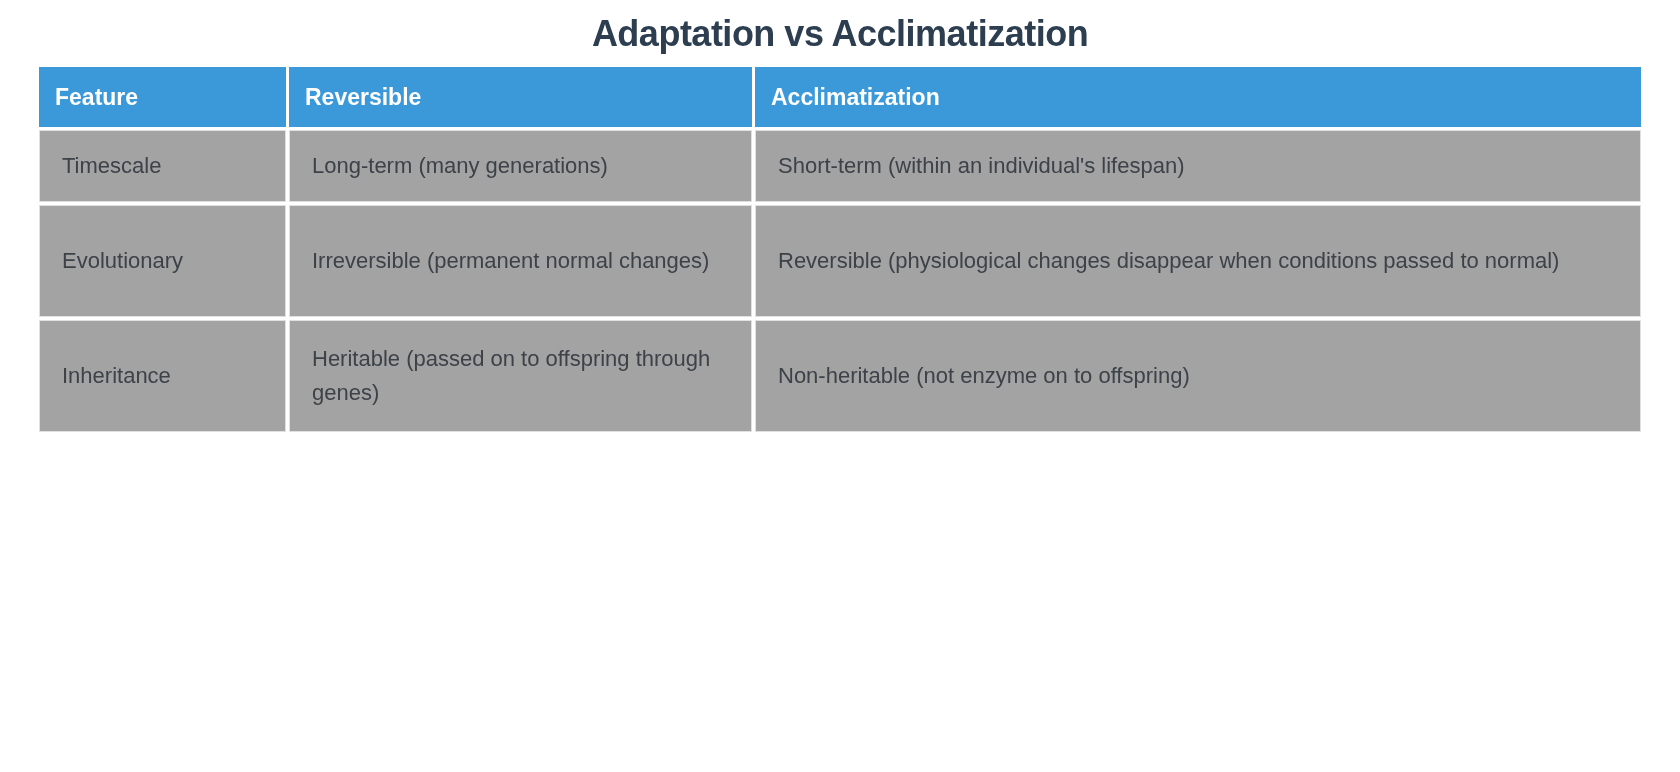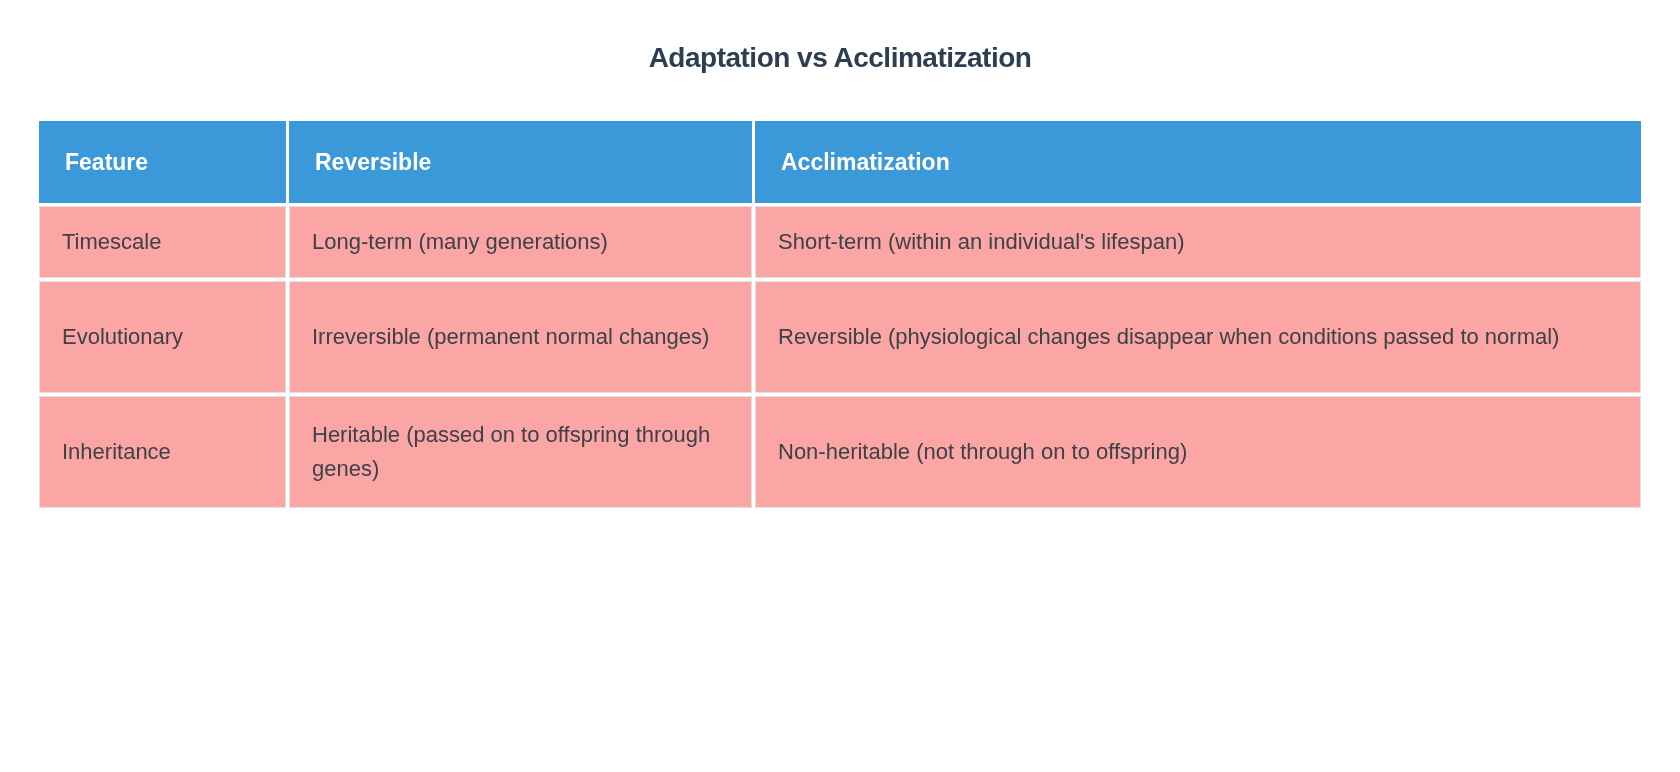--- a/index.html
+++ b/index.html
@@ -10,49 +10,49 @@
     height: 772px;
     overflow: hidden;
   }
   .page {
     width: 1680px;
     height: 772px;
     background: #ffffff;
   }
   .page-title {
     text-align: center;
-    font-size: 28px;
+    font-size: 36px;
     font-weight: bold;
     color: #2c3e50;
     letter-spacing: -0.5px;
-    padding-top: 42px;
-    margin-bottom: 44px;
+    padding-top: 13px;
+    margin-bottom: 9px;
   }
   table.compare {
     width: 1602px;
     margin: 0 auto;
     border-collapse: separate;
     border-spacing: 3px;
     table-layout: fixed;
   }
   col.c1 { width: 247px; }
   col.c2 { width: 463px; }
   col.c3 { width: 886px; }
   th {
     background: #3b98d9;
     color: #ffffff;
     font-size: 23px;
     font-weight: bold;
     text-align: left;
-    height: 82px;
-    padding: 0 26px;
+    height: 60px;
+    padding: 0 16px;
     vertical-align: middle;
   }
   td {
-    background: #fca5a5;
+    background: #a3a3a3;
     border: 1px solid #e0e0e0;
     color: #3c4248;
     font-size: 22px;
     line-height: 34px;
     padding: 18px 22px;
     vertical-align: middle;
   }
   tr.row-single td { height: 70px; }
   tr.row-double td { height: 112px; }
   tr.alt td { background: #eff2f7; }
@@ -84,18 +84,18 @@
         <td>Short-term (within an individual's lifespan)</td>
       </tr>
       <tr class="row-double">
         <td>Evolutionary</td>
         <td>Irreversible (permanent normal changes)</td>
         <td>Reversible (physiological changes disappear when conditions passed to normal)</td>
       </tr>
       <tr class="row-double">
         <td>Inheritance</td>
         <td>Heritable (passed on to offspring through genes)</td>
-        <td>Non-heritable (not through on to offspring)</td>
+        <td>Non-heritable (not enzyme on to offspring)</td>
       </tr>
     </tbody>
   </table>
 
 </div>
 
 </body></html>

